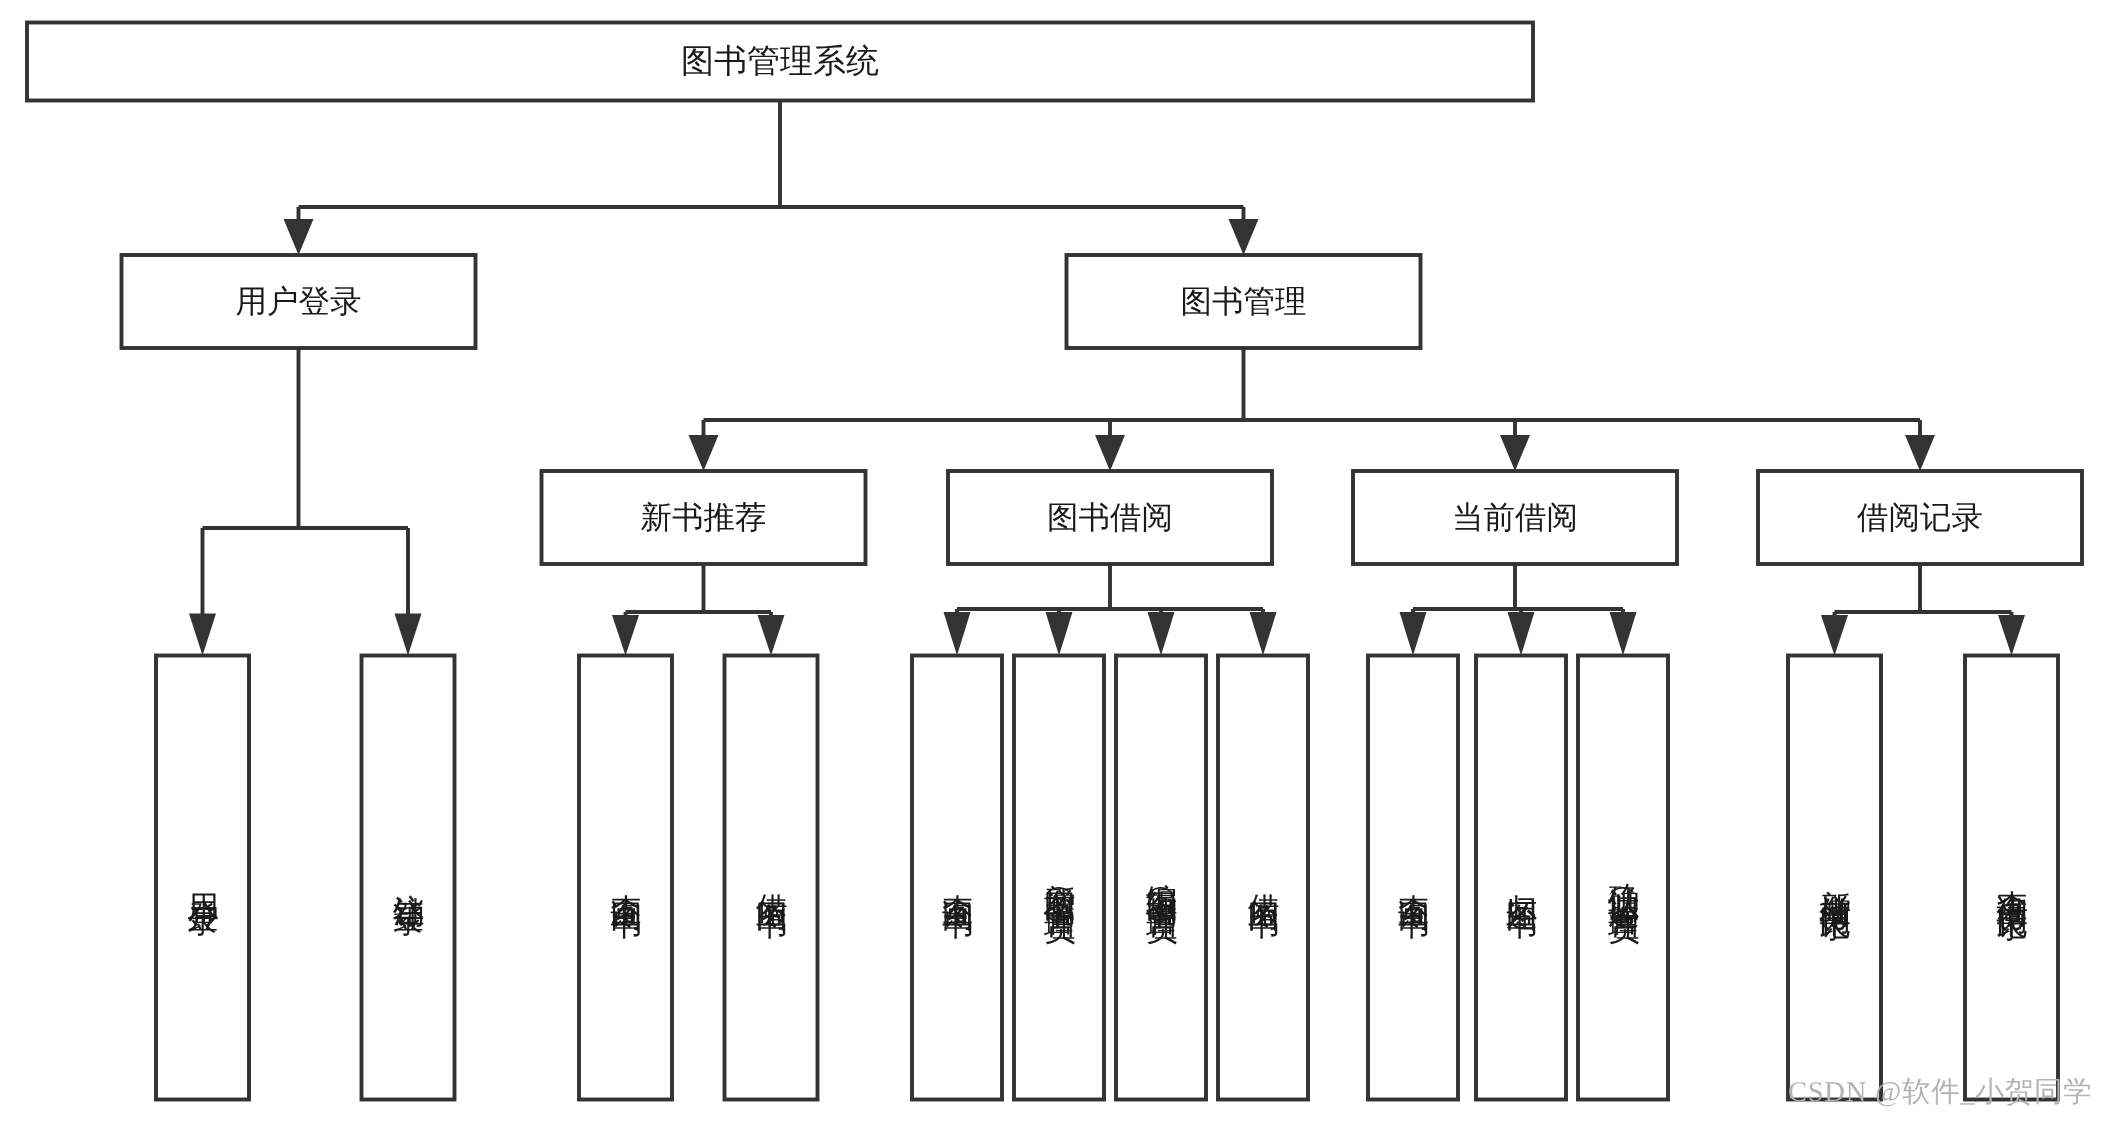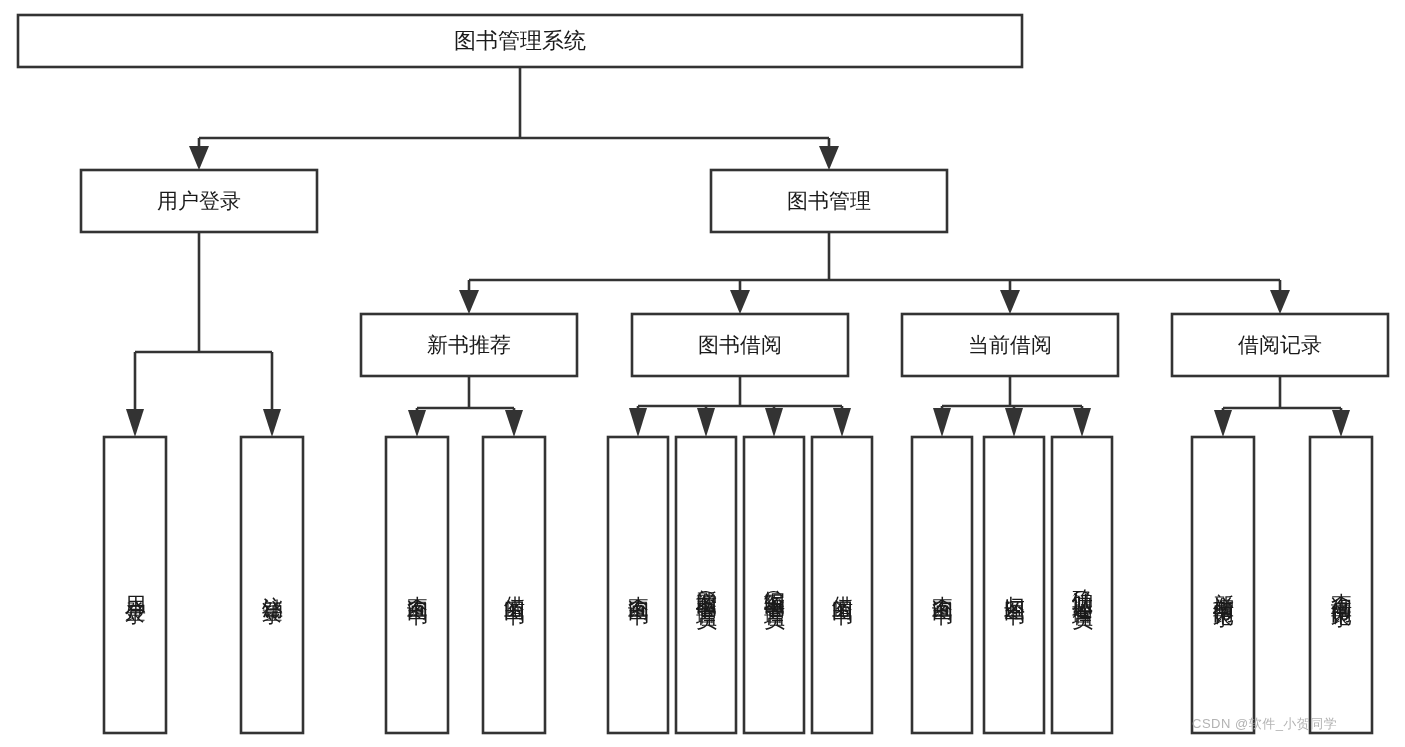--- a/index.html
+++ b/index.html
@@ -61,22 +61,22 @@
     letter-spacing: 3px;
     font-family: "DejaVu Sans", "Liberation Sans", sans-serif;
     font-size: 21px;
     color: #1a1a1a;
     line-height: 1;
     white-space: nowrap;
     pointer-events: none;
   }
   .watermark {
     position: absolute;
-    font-family: Liberation Sans, sans-serif;
-    font-size: 13px;
+    font-family: Liberation Serif, serif;
+    font-size: 19px;
     color: #b3b3b3;
     white-space: nowrap;
     letter-spacing: 0.5px;
   }
 </style>
 </head>
 <body>
 
 <div id="diagram-root">
 

